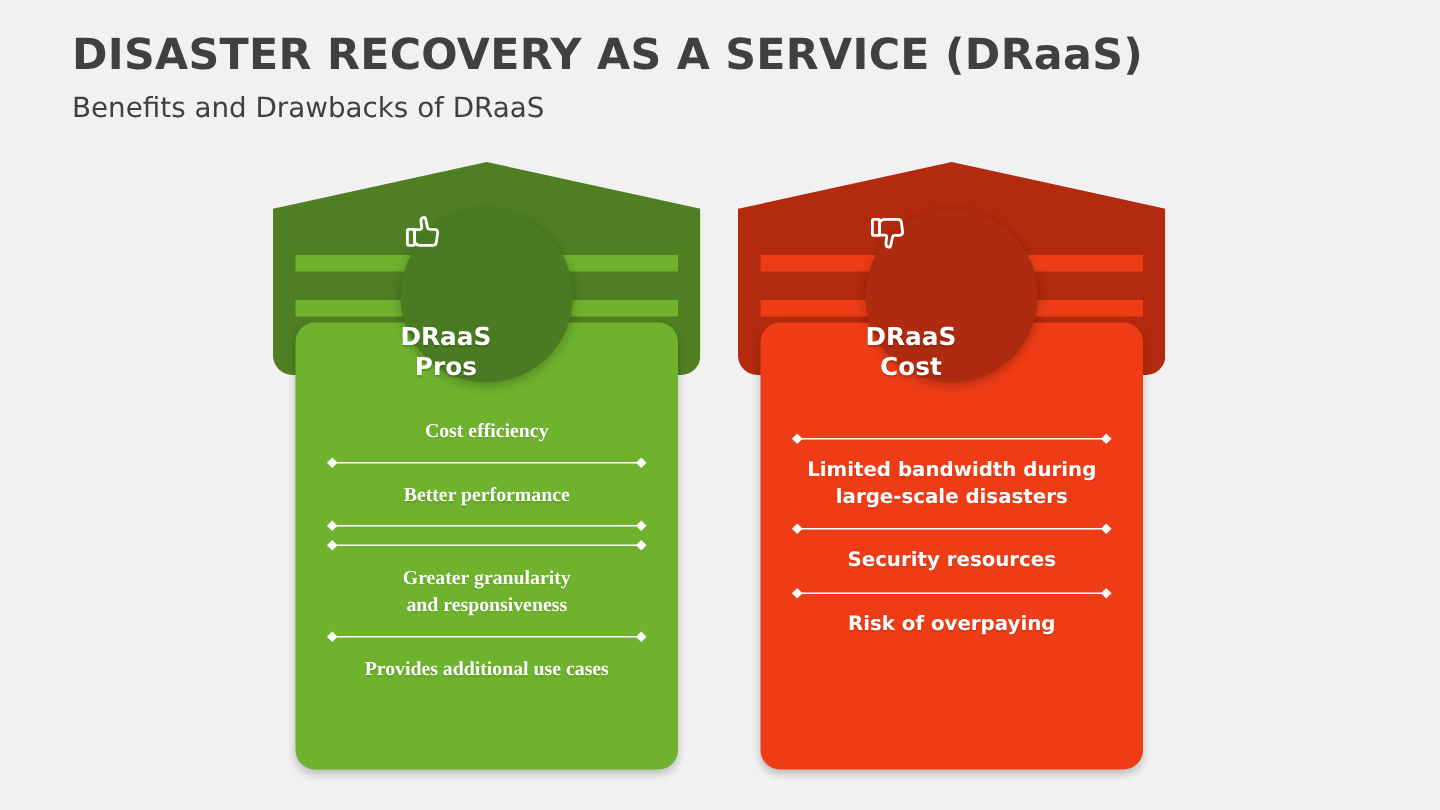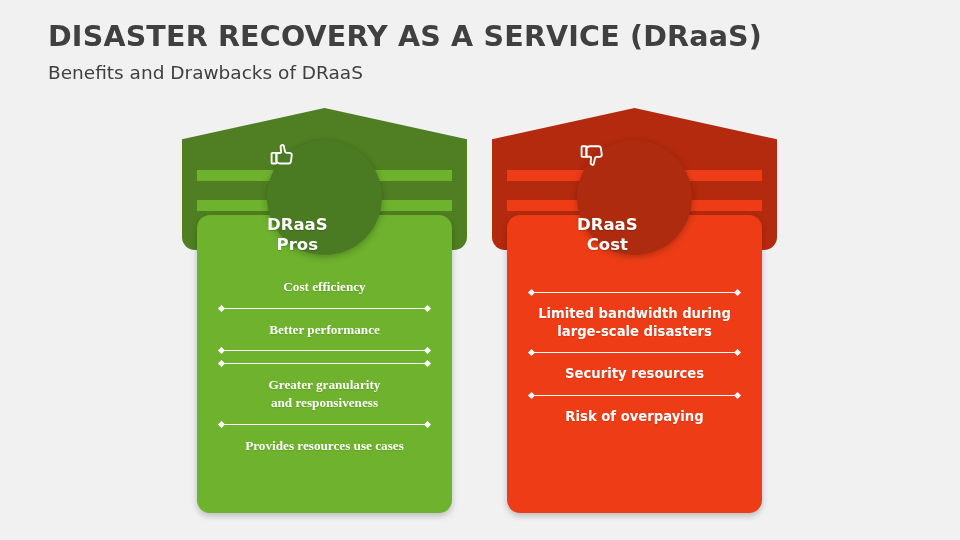--- a/index.html
+++ b/index.html
@@ -190,21 +190,21 @@
   </div>
 
   <div class="list">
       <div class="list-item">Cost efficiency</div>
       <div class="divider"></div>
       <div class="list-item">Better performance</div>
       <div class="divider"></div>
       <div class="divider"></div>
       <div class="list-item">Greater granularity<br>and responsiveness</div>
       <div class="divider"></div>
-      <div class="list-item">Provides resources use cases</div>
+      <div class="list-item">Provides additional use cases</div>
     </div>
 </div>
 
 <div class="panel cons" id="panel-cons">
   <div class="panel-head"></div>
   <div class="stripe stripe-1"></div>
   <div class="stripe stripe-2"></div>
   <div class="panel-body"></div>
 
   <div class="badge">

